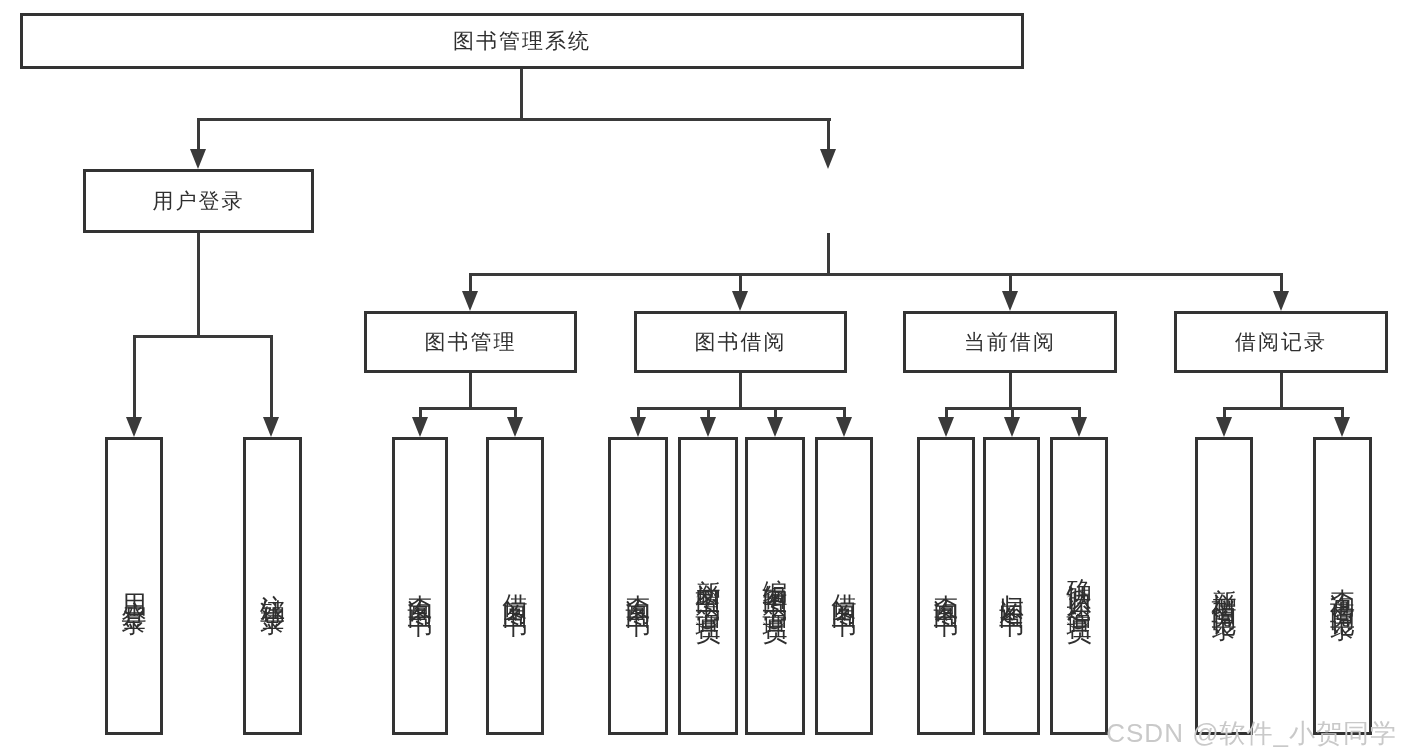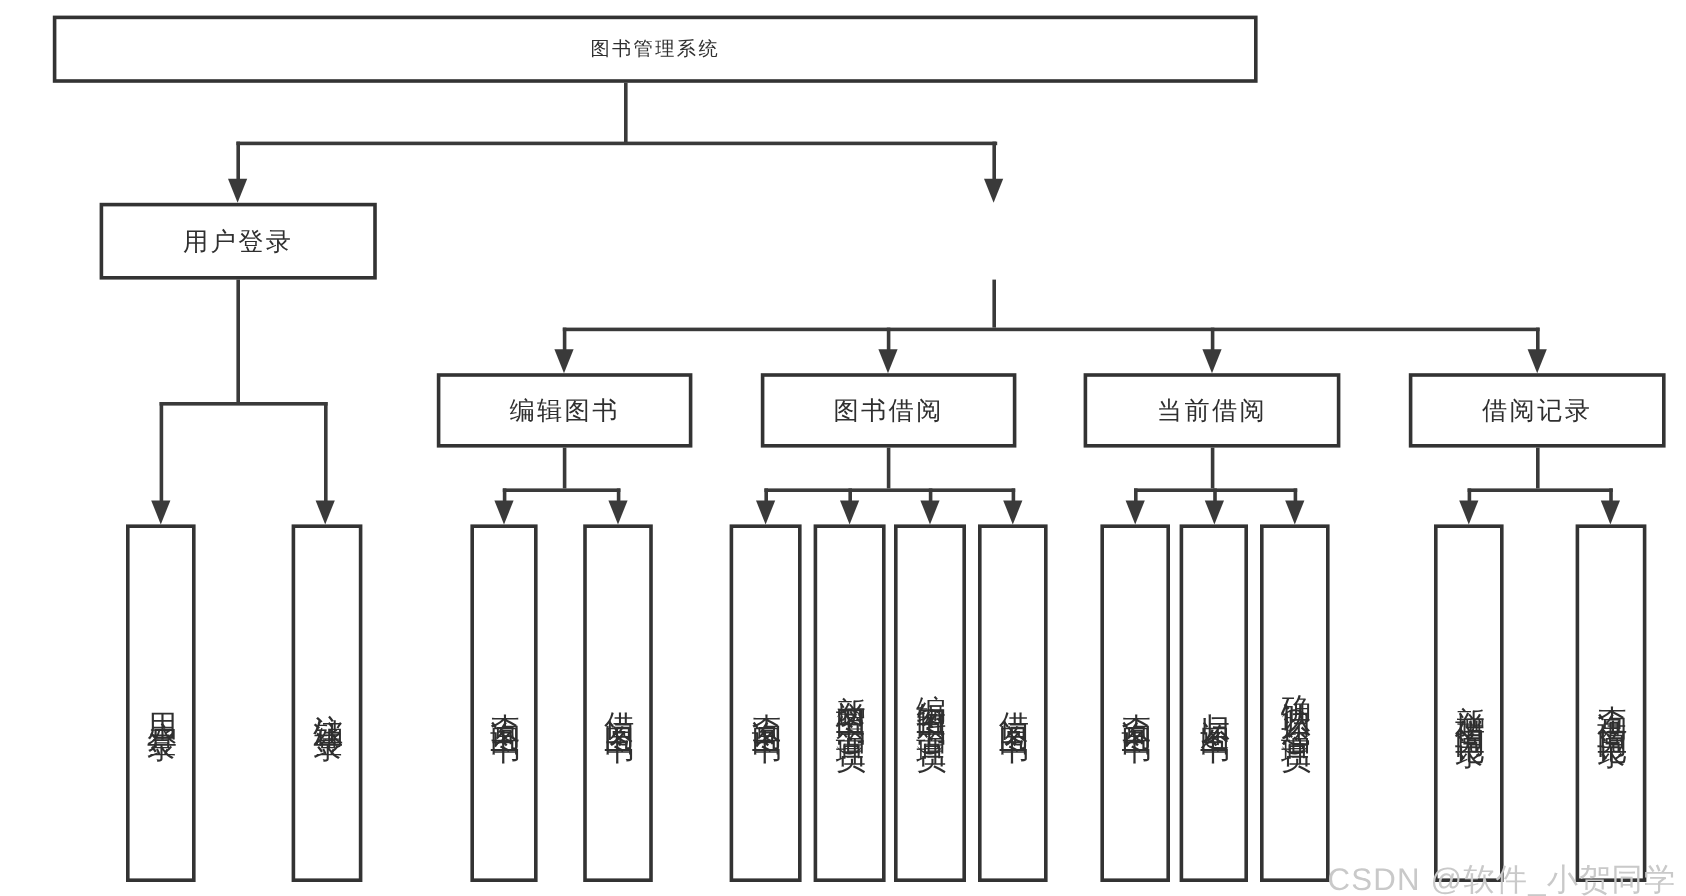--- a/index.html
+++ b/index.html
@@ -13,21 +13,21 @@
   body{font-family:"Liberation Sans","DejaVu Sans",sans-serif;}
   .stage{
     position:relative;width:1405px;height:747px;background:var(--bg-color);
     overflow:hidden;
   }
   .node{
     position:absolute;background:#ffffff;border:3px solid var(--border-color);
     box-sizing:border-box;display:flex;align-items:center;justify-content:center;
     color:var(--text-color);font-size:21px;letter-spacing:2px;
   }
-  .root-node{font-size:16px;margin-left:24px;}
+  .root-node{font-size:21px;}
   .leaf{font-size:25px;}
   .vtext{
     writing-mode:vertical-rl;text-orientation:mixed;
     letter-spacing:6px;line-height:1;white-space:nowrap;
   }
   .ln{position:absolute;background:var(--line-color);}
   .arr{
     position:absolute;width:0;height:0;
     border-left:8px solid transparent;border-right:8px solid transparent;
     border-top:20px solid var(--line-color);
@@ -45,21 +45,21 @@
   <div class="node root-node" style="left:20px;top:13px;width:1004px;height:56px;">
     <span>图书管理系统</span>
   </div>
 
   <div class="node" style="left:83px;top:169px;width:231px;height:64px;">
     <span>用户登录</span>
   </div>
 
 
   <div class="node" style="left:364px;top:311px;width:213px;height:62px;">
-    <span>编辑图书</span>
+    <span>图书管理</span>
   </div>
 
   <div class="node" style="left:634px;top:311px;width:213px;height:62px;text-align:center;">
     <span>图书借阅</span>
   </div>
 
   <div class="node" style="left:1174px;top:311px;width:214px;height:62px;">
     <span>借阅记录</span>
   </div>
 

